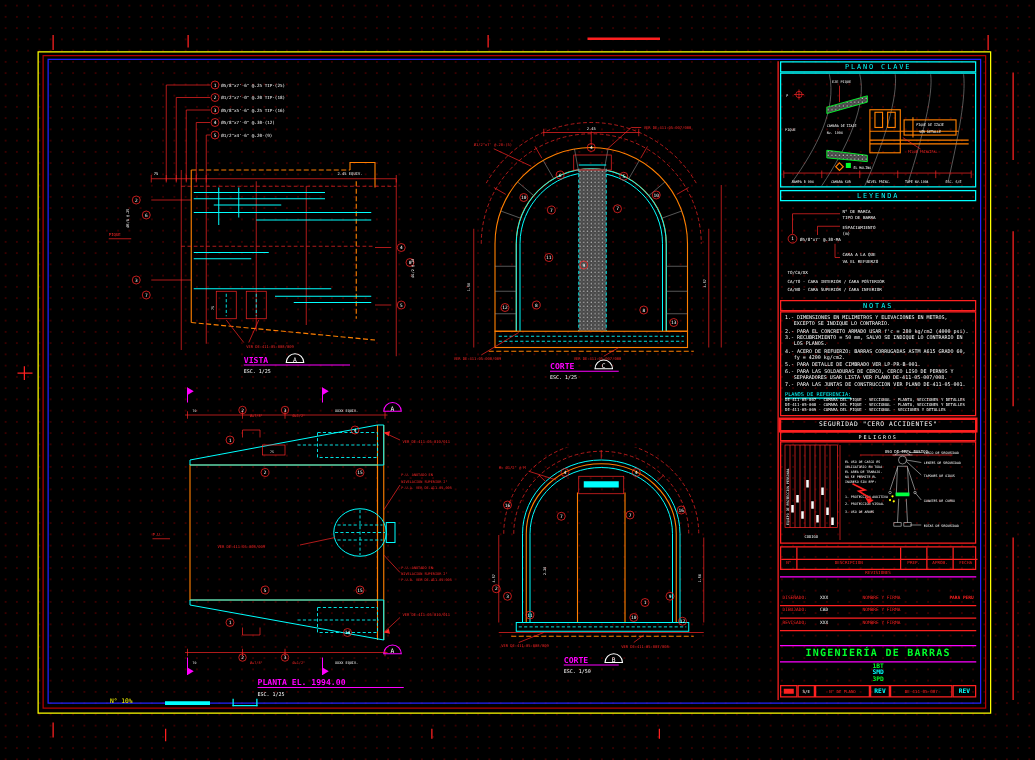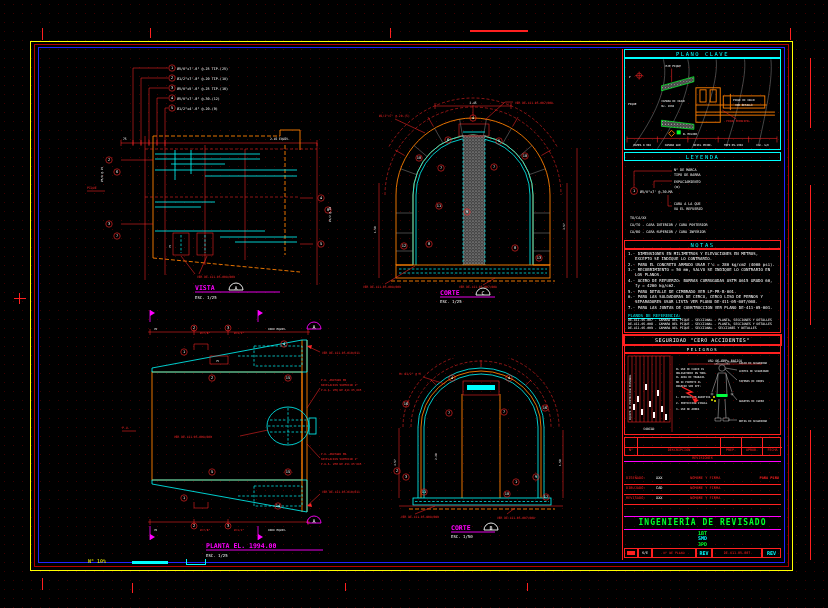--- a/index.html
+++ b/index.html
@@ -574,21 +574,21 @@
     <span class="abs" style="left:32px;color:#fff;font-size:3.6px;">CAD</span>
     <span class="abs" style="left:66px;color:#ff2020;font-size:3.6px;">NOMBRE Y FIRMA</span>
   </div>
   <div class="bx" style="top:496px;height:9px;border-bottom:1px solid #ff2020;">
     <span class="abs" style="left:2px;color:#ff2020;font-size:3.6px;">REVISADO:</span>
     <span class="abs" style="left:32px;color:#fff;font-size:3.6px;">XXX</span>
     <span class="abs" style="left:66px;color:#ff2020;font-size:3.6px;">NOMBRE Y FIRMA</span>
   </div>
 
   <div class="mg" style="top:516px;"></div>
-  <div class="bx" style="top:518px;text-align:center;color:#00ff2a;font-size:8px;font-weight:bold;letter-spacing:1px;">INGENIERÍA  DE  REVISADO</div>
+  <div class="bx" style="top:518px;text-align:center;color:#00ff2a;font-size:8px;font-weight:bold;letter-spacing:1px;">INGENIERÍA  DE  BARRAS</div>
   <div class="mg" style="top:529px;"></div>
   <div class="bx" style="top:531px;text-align:center;color:#00ffff;font-size:5px;line-height:5.4px;font-weight:bold;">
     <div style="color:#00ff2a;">1BT</div>
     <div style="color:#00ffff;">SMD</div>
     <div style="color:#00ff2a;">3PD</div>
   </div>
 
   <div class="cell" style="left:624px;top:548px;width:14px;height:10px;">
     <div style="width:8px;height:4px;background:#ff2020;"></div>
   </div>

